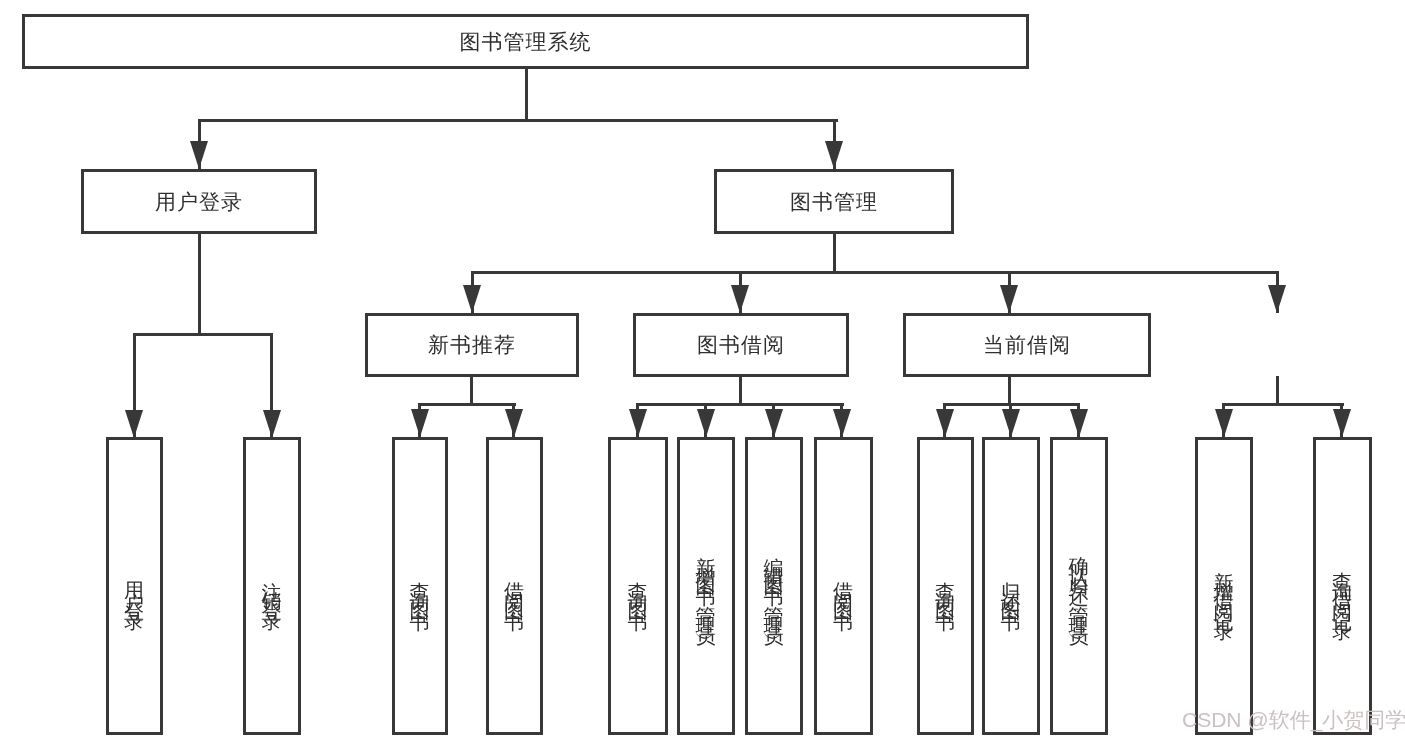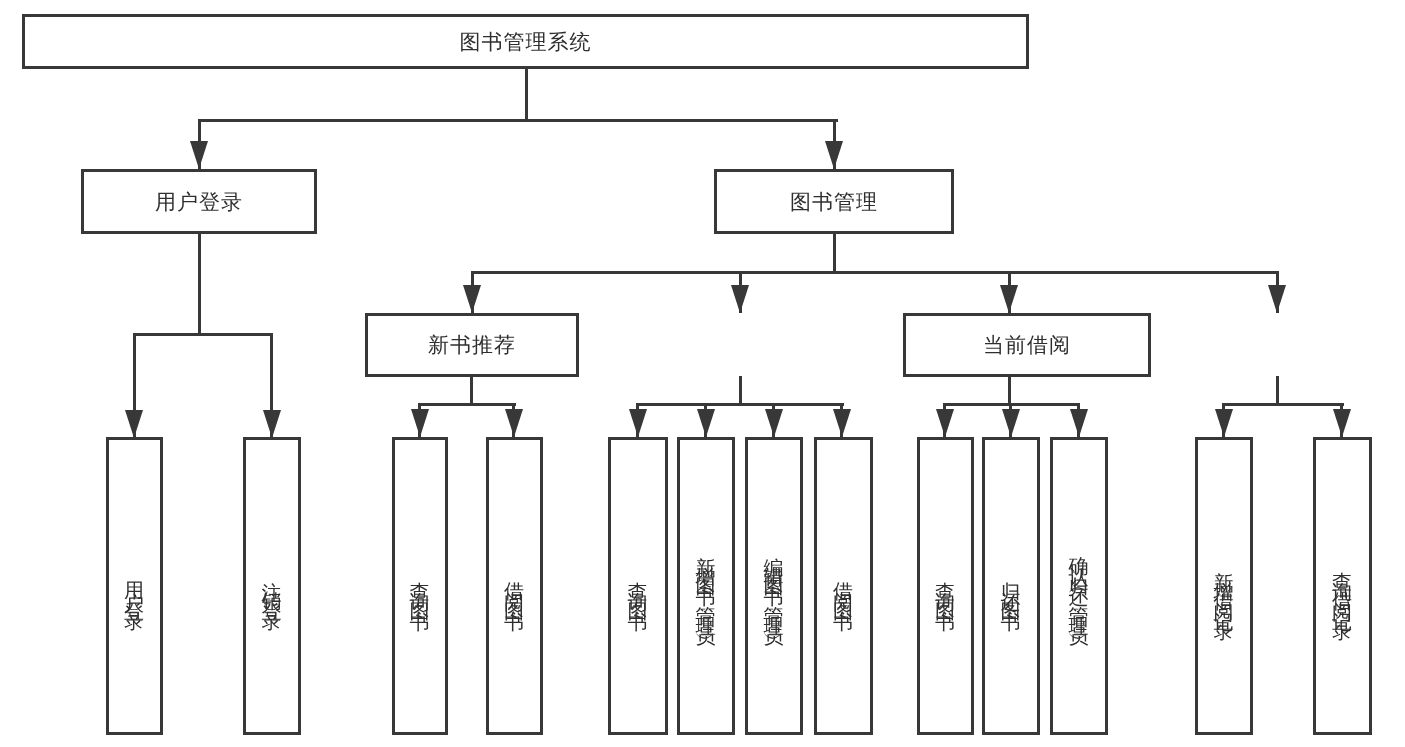--- a/index.html
+++ b/index.html
@@ -89,20 +89,23 @@
   <div class="vline" style="left:739px;top:271px;height:42px"></div>
   <div class="arrow" style="left:731px;top:285px"></div>
   <div class="vline" style="left:1008px;top:271px;height:42px"></div>
   <div class="arrow" style="left:1000px;top:285px"></div>
   <div class="vline" style="left:1276px;top:271px;height:42px"></div>
   <div class="arrow" style="left:1268px;top:285px"></div>
 
   <div class="box" style="left:365px;top:313px;width:214px;height:64px">
     <span>新书推荐</span>
   </div>
+  <div class="box" style="left:633px;top:313px;width:216px;height:64px">
+    <span>图书借阅</span>
+  </div>
   <div class="box" style="left:903px;top:313px;width:248px;height:64px">
     <span>当前借阅</span>
   </div>
 
   <div class="vline" style="left:470px;top:376px;height:30px"></div>
   <div class="hline" style="left:418px;top:403px;width:98px"></div>
   <div class="vline" style="left:418px;top:403px;height:34px"></div>
   <div class="arrow" style="left:411px;top:409px"></div>
   <div class="vline" style="left:512px;top:403px;height:34px"></div>
   <div class="arrow" style="left:505px;top:409px"></div>
@@ -171,14 +174,15 @@
     <span class="vlabel">确认归还（管理员）</span>
   </div>
 
   <div class="box leaf" style="left:1195px;width:58px">
     <span class="vlabel">新增借阅记录</span>
   </div>
   <div class="box leaf" style="left:1313px;width:59px">
     <span class="vlabel">查询借阅记录</span>
   </div>
 
+  <div class="watermark">CSDN @软件_小贺同学</div>
 
 </div>
 
 </body></html>

